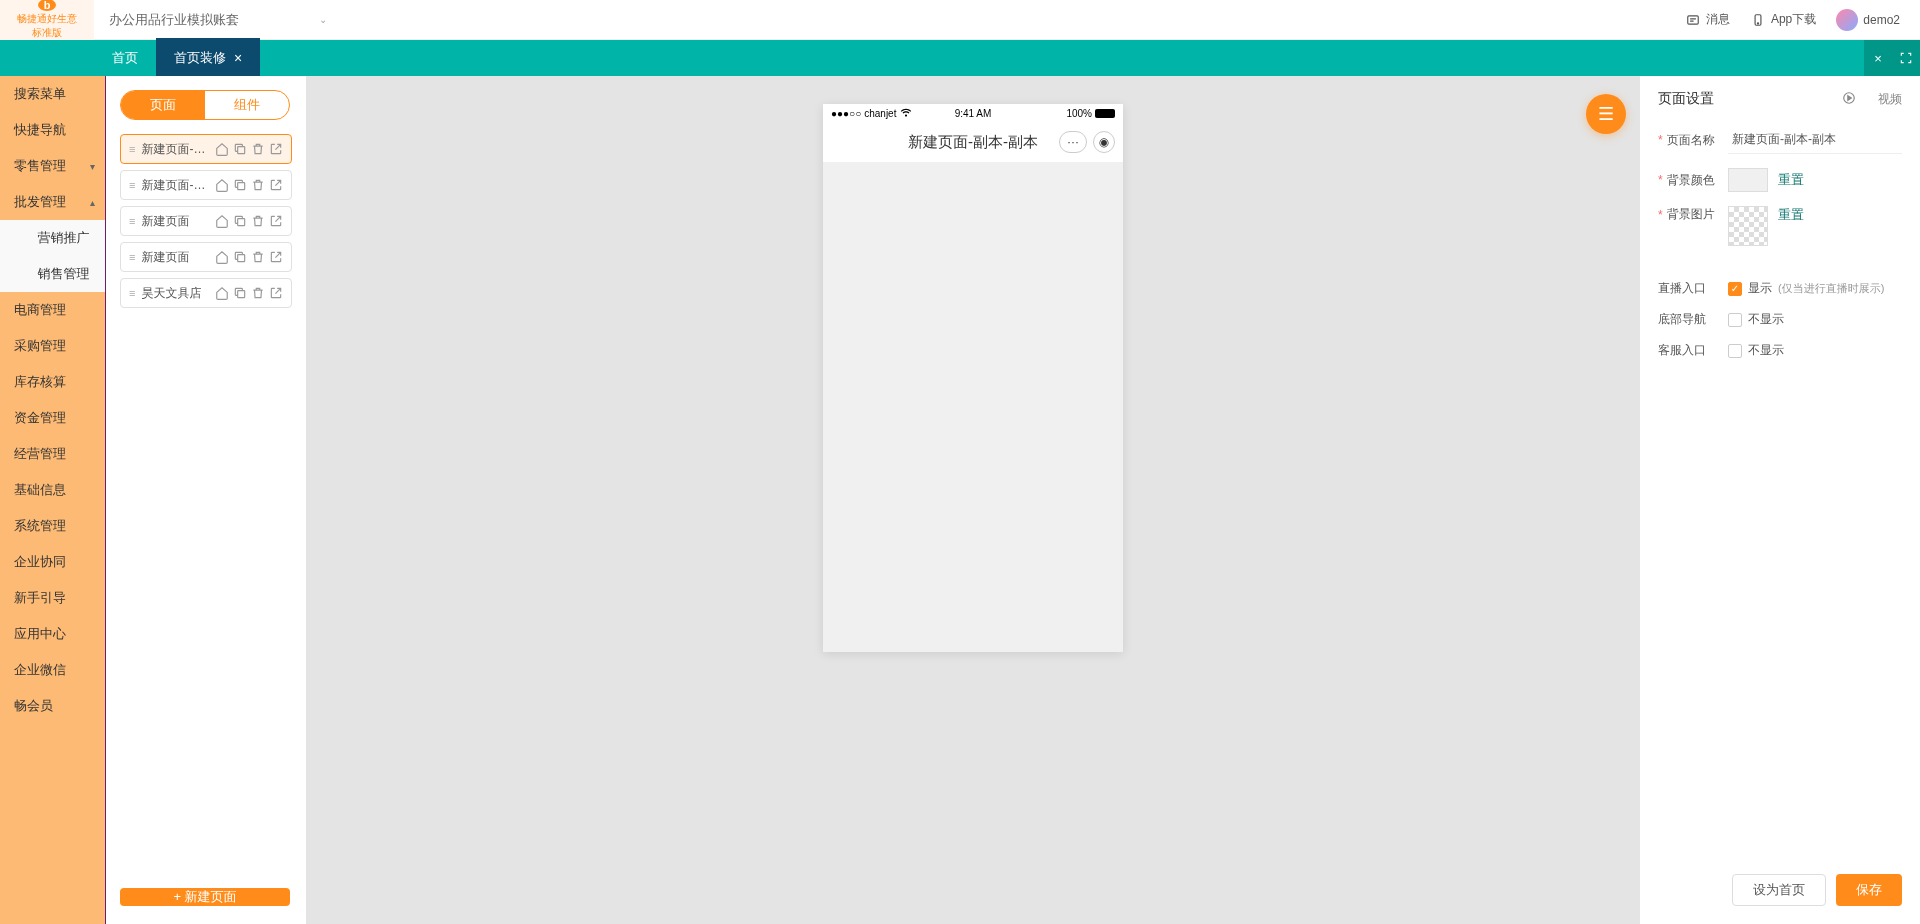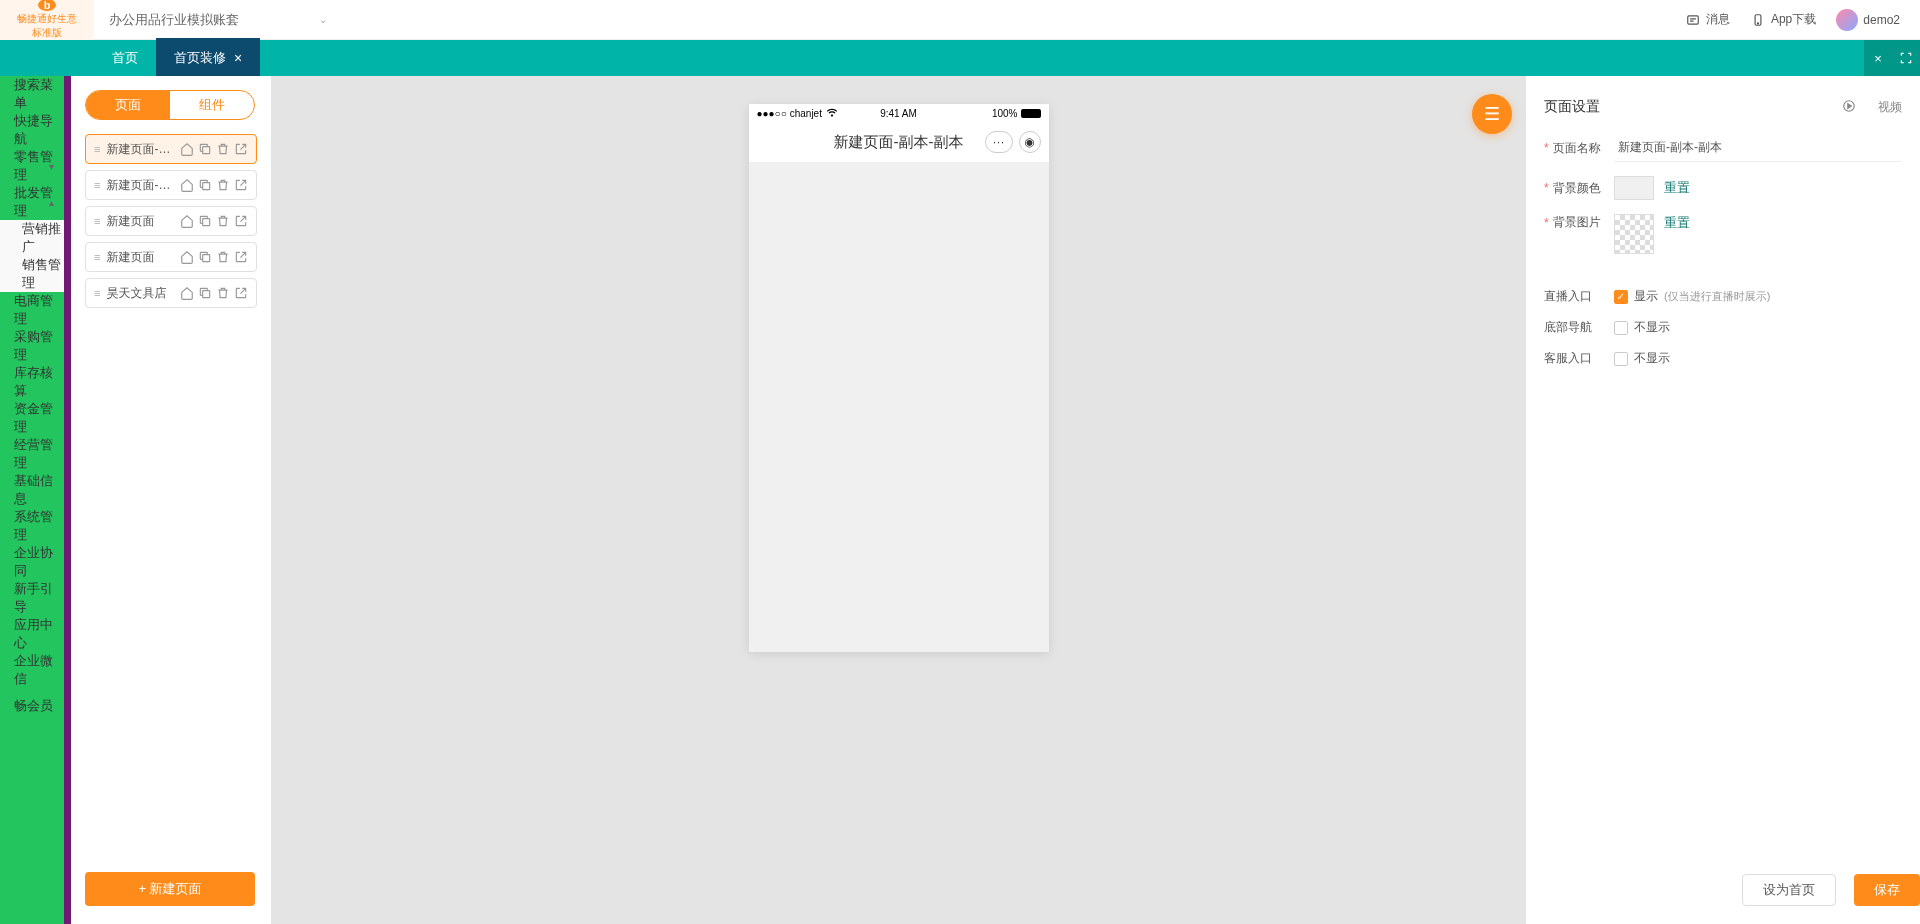--- a/index.html
+++ b/index.html
@@ -19,74 +19,74 @@
     
     .tab-bar { height: 36px; background: #00b5a8; display: flex; align-items: center; padding-left: 94px; position: relative; }
     .tab { height: 40px; padding: 0 18px; display: flex; align-items: center; color: #fff; font-size: 13px; cursor: pointer; gap: 8px; }
     .tab.active { background: #0c4a6e; }
     .tab-close { font-size: 14px; cursor: pointer; }
     .tab-bar-right { position: absolute; right: 0; display: flex; }
     .tab-bar-btn { width: 28px; height: 36px; display: flex; align-items: center; justify-content: center; color: #fff; cursor: pointer; background: #009688; }
     
     
     .layout { display: flex; height: calc(100vh - 76px); }
-    .sidebar { width: 71px; border-right: 7px solid #701a75; overflow-y: auto; background: #22c55e; }
+    .sidebar { width: 106px; border-right: 1px solid #701a75; overflow-y: auto; background: #fdba74; }
     .sidebar-item { height: 36px; display: flex; align-items: center; padding-left: 14px; color: #333; font-size: 13px; cursor: pointer; position: relative; }
     .sidebar-item.sub { background: #f9f9f9; padding-left: 22px; justify-content: center; }
     .sidebar-item.expanded::after { content: "▴"; position: absolute; right: 10px; font-size: 10px; color: #666; }
     .sidebar-item.collapsed::after { content: "▾"; position: absolute; right: 10px; font-size: 10px; color: #666; }
     
     
     .main { flex: 1; position: relative; display: flex; }
     
     
     .page-list-panel { width: 200px; padding: 14px; background: #fff; }
     .tab-switch { display: flex; border: 1px solid #ff8c1a; border-radius: 15px; overflow: hidden; width: 170px; margin-bottom: 14px; }
     .tab-switch-item { flex: 1; height: 28px; display: flex; align-items: center; justify-content: center; font-size: 13px; cursor: pointer; }
     .tab-switch-item.active { background: #ff8c1a; color: #fff; }
     .tab-switch-item:not(.active) { color: #ff8c1a; }
     .page-item { height: 30px; border: 1px solid #e0e0e0; border-radius: 4px; display: flex; align-items: center; padding: 0 8px; margin-bottom: 6px; cursor: pointer; background: #fff; }
     .page-item.selected { background: #fff2e6; border-color: #ff8c1a; }
     .page-item-handle { color: #aaa; margin-right: 6px; font-size: 11px; }
     .page-item-name { flex: 1; font-size: 12px; color: #555; white-space: nowrap; overflow: hidden; text-overflow: ellipsis; }
     .page-item-icons { display: flex; gap: 4px; }
     .page-item-icon { width: 14px; height: 14px; color: #999; display: flex; align-items: center; justify-content: center; font-size: 11px; }
-    .new-page-btn { position: absolute; bottom: 18px; left: 14px; width: 170px; height: 34px; background: #ff8c1a; color: #fff; border-radius: 4px; display: flex; align-items: center; justify-content: center; font-size: 13px; cursor: pointer; }
+    .new-page-btn { position: absolute; bottom: 18px; left: 14px; width: 170px; height: 18px; background: #ff8c1a; color: #fff; border-radius: 4px; display: flex; align-items: center; justify-content: center; font-size: 13px; cursor: pointer; }
     
     
     .canvas-area { flex: 1; background: #e4e4e4; position: relative; }
     .phone-frame { position: absolute; left: 50%; top: 28px; transform: translateX(-50%); width: 300px; background: #fff; box-shadow: 0 2px 10px rgba(0,0,0,0.1); }
     .phone-status { height: 18px; display: flex; align-items: center; padding: 0 8px; font-size: 10px; color: #000; }
     .phone-status-left { display: flex; align-items: center; gap: 3px; }
     .phone-status-time { position: absolute; left: 50%; transform: translateX(-50%); font-weight: normal; }
     .phone-status-right { margin-left: auto; display: flex; align-items: center; gap: 3px; }
     .battery { width: 20px; height: 9px; background: #000; border-radius: 2px; }
     .phone-header { height: 40px; display: flex; align-items: center; justify-content: center; position: relative; font-size: 15px; color: #333; }
     .phone-header-btn { position: absolute; width: 22px; height: 22px; border: 1px solid #ccc; border-radius: 50%; display: flex; align-items: center; justify-content: center; font-size: 12px; }
     .phone-content { height: 490px; background: #f0f0f0; }
     .fab { position: absolute; right: 14px; top: 18px; width: 40px; height: 40px; border-radius: 50%; background: #ff8c1a; color: #fff; display: flex; align-items: center; justify-content: center; font-size: 18px; cursor: pointer; box-shadow: 0 2px 8px rgba(255,140,26,0.4); }
     
     
-    .settings-panel { width: 394px; background: #fff; padding: 22px 18px; position: relative; }
+    .settings-panel { width: 280px; background: #fff; padding: 14px 18px; position: relative; }
     .settings-header { display: flex; align-items: center; justify-content: space-between; margin-bottom: 18px; }
     .settings-title { font-size: 14px; color: #333; }
     .video-link { font-size: 12px; color: #888; display: flex; align-items: center; gap: 22px; cursor: pointer; }
     .form-row { display: flex; align-items: center; margin-bottom: 14px; }
     .form-label { width: 70px; font-size: 12px; color: #555; display: flex; align-items: center; }
     .req { color: #f56c6c; margin-right: 4px; }
     .form-input { flex: 1; height: 28px; border: none; border-bottom: 1px solid #eee; font-size: 12px; color: #555; padding: 0 4px; }
     .color-swatch { width: 40px; height: 24px; background: #f0f0f0; border: 1px solid #ddd; margin-right: 10px; }
     .img-swatch { width: 40px; height: 40px; background-image: linear-gradient(45deg,#ddd 25%,transparent 25%),linear-gradient(-45deg,#ddd 25%,transparent 25%),linear-gradient(45deg,transparent 75%,#ddd 75%),linear-gradient(-45deg,transparent 75%,#ddd 75%); background-size: 10px 10px; background-position: 0 0,0 5px,5px -5px,-5px 0; border: 1px solid #ddd; margin-right: 10px; }
     .reset-link { font-size: 13px; color: #0f766e; cursor: pointer; }
     .checkbox-row { display: flex; align-items: center; gap: 6px; }
     .chk { width: 14px; height: 14px; border: 1px solid #ccc; border-radius: 2px; display: flex; align-items: center; justify-content: center; font-size: 10px; }
     .chk.checked { background: #ff8c1a; border-color: #ff8c1a; color: #fff; }
     .chk-label { font-size: 12px; color: #555; }
     .hint { font-size: 11px; color: #999; }
-    .footer-btns { position: absolute; bottom: 18px; right: 0; display: flex; gap: 18px; }
+    .footer-btns { position: absolute; bottom: 18px; right: 18px; display: flex; gap: 10px; }
     .btn { height: 32px; padding: 0 20px; border-radius: 4px; display: flex; align-items: center; font-size: 13px; cursor: pointer; }
     .btn-primary { background: #ff8c1a; color: #fff; }
     .btn-default { border: 1px solid #ddd; color: #555; background: #fff; }
     
     .chev-icon { font-size: 10px; color: #aaa; }
 
     svg { width: 14px; height: 14px; }
   </style>
 </head>
 <body>

